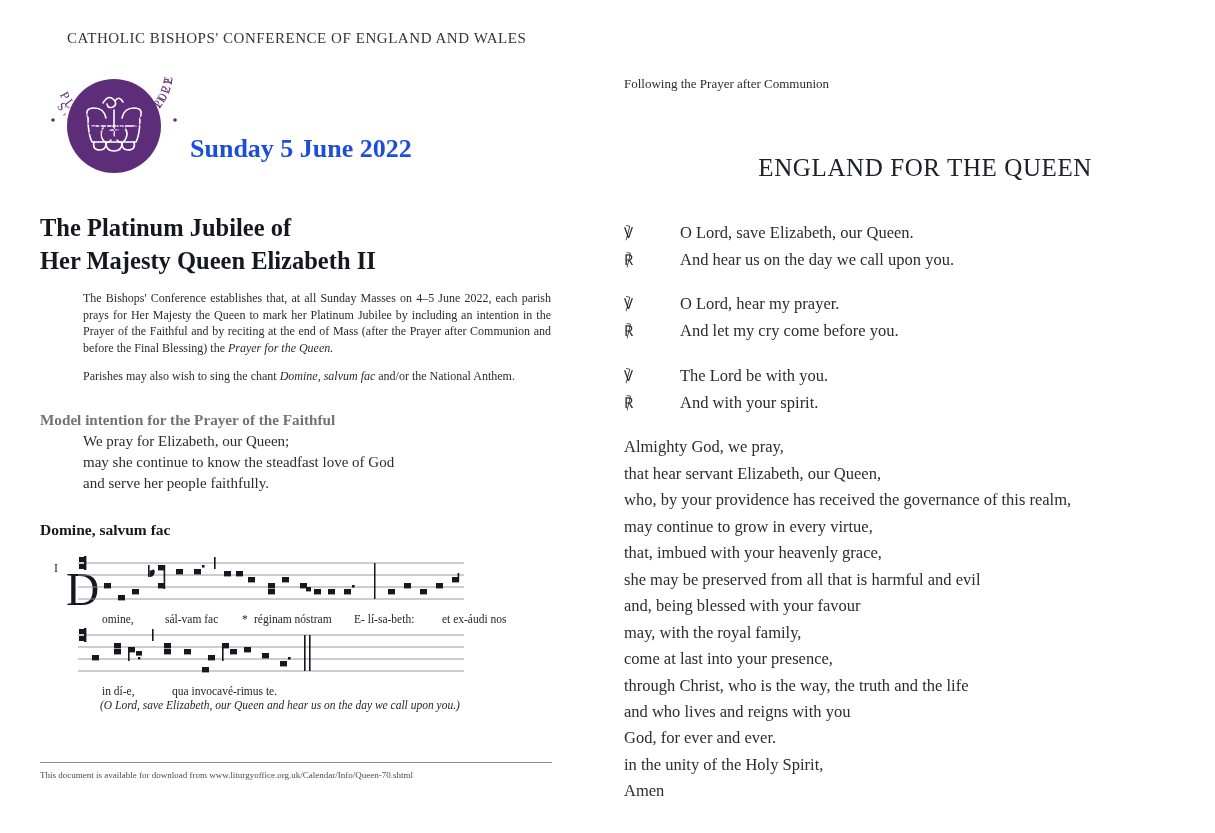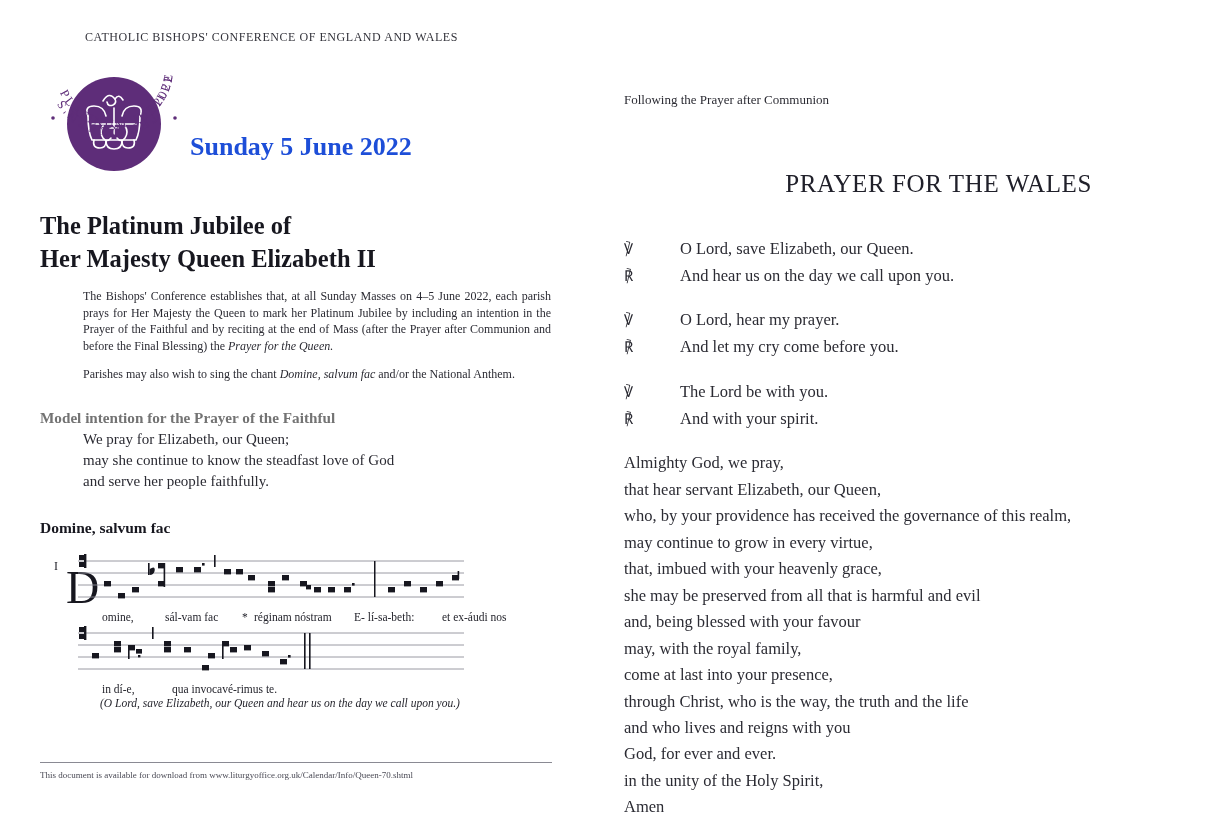--- a/index.html
+++ b/index.html
@@ -19,24 +19,24 @@
   
   #left-column {
     position: absolute;
     left: 40px;
     top: 30px;
     width: 520px;
     height: 780px;
   }
 
   #org-name {
-    font-size: 12px;
+    font-size: 15px;
     letter-spacing: 0.55px;
     color: #33333b;
-    margin-left: 45px;
+    margin-left: 27px;
     white-space: nowrap;
   }
 
   #header-block {
     position: relative;
     height: 150px;
     margin-top: 9px;
   }
 
   #jubilee-logo {
@@ -158,21 +158,21 @@
     margin-top: 6px;
     font-size: 9px;
     line-height: 1.5;
     color: #4a4a55;
   }
 
   
   #right-column {
     position: absolute;
     left: 624px;
-    top: 92px;
+    top: 76px;
     width: 560px;
   }
 
   #communion-note {
     font-size: 13px;
     color: #2b2b33;
   }
 
   #prayer-title {
     margin-top: 62px;
@@ -398,21 +398,21 @@
   <div id="footer-rule"></div>
   <div id="footer-text">
     <div>This document is available for download from www.liturgyoffice.org.uk/Calendar/Info/Queen-70.shtml</div>
   </div>
 </div>
 
 <div id="right-column">
 
   <div id="communion-note">Following the Prayer after Communion</div>
 
-  <div id="prayer-title">PRAYER FOR THE WALES</div>
+  <div id="prayer-title">ENGLAND FOR THE QUEEN</div>
 
   <div id="versicles">
 
     <div class="vr-group">
       <div class="vr-line">
         <span class="vr-mark">℣</span>
         <span>O Lord, save Elizabeth, our Queen.</span>
       </div>
       <div class="vr-line">
         <span class="vr-mark">℟</span>

